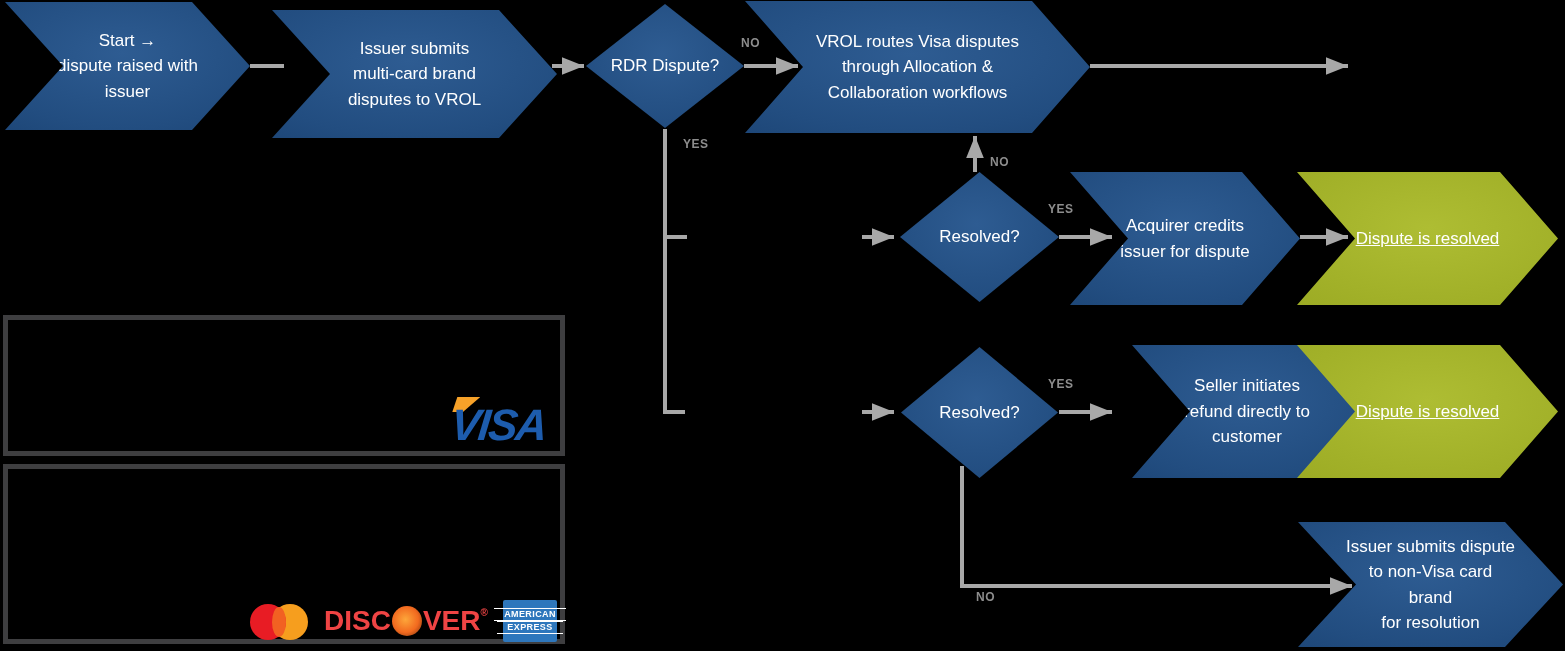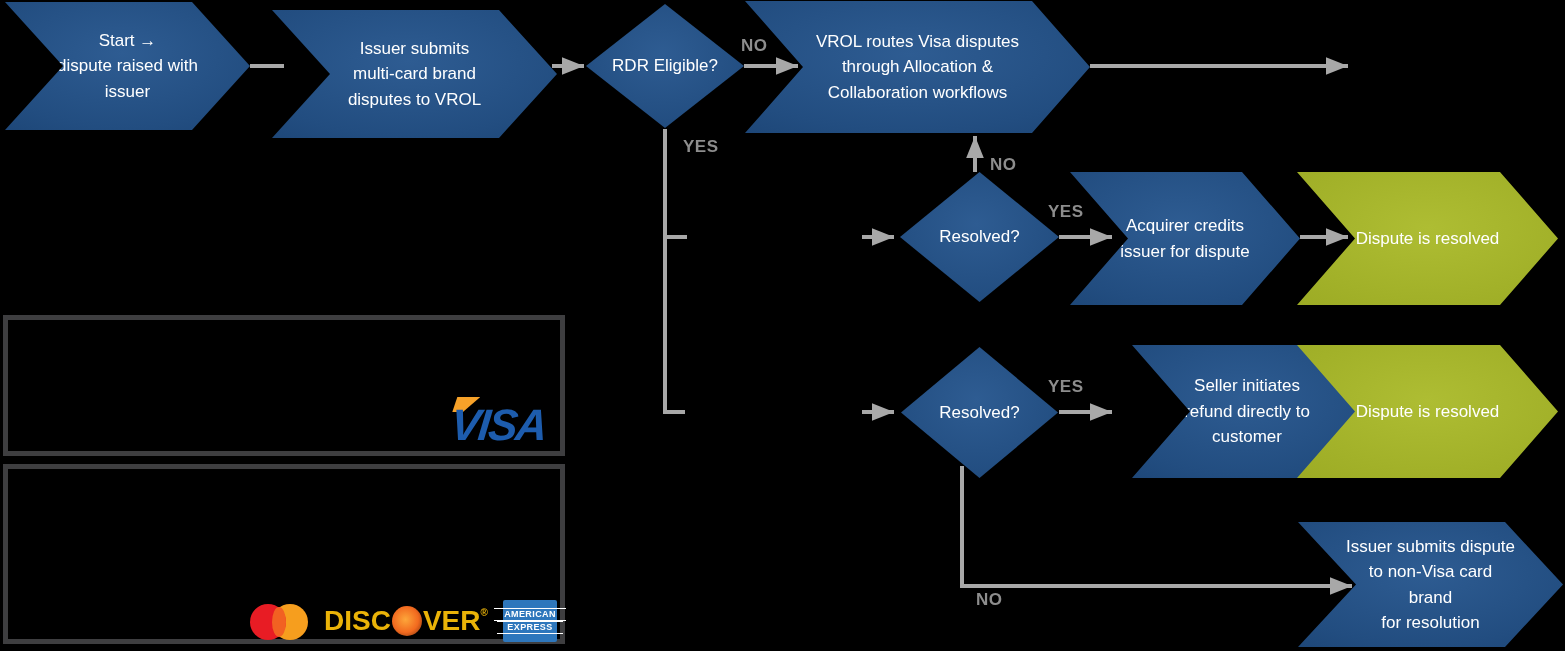--- a/index.html
+++ b/index.html
@@ -3,42 +3,42 @@
 <meta charset="utf-8">
 <style>
   html,body{margin:0;padding:0;background:#000;}
   .stage{position:relative;width:1565px;height:651px;background:#000;overflow:hidden;
          font-family:"Liberation Sans",sans-serif;}
   .connectors{position:absolute;left:0;top:0;z-index:1;}
   .node{position:absolute;z-index:2;display:flex;align-items:center;justify-content:center;
         text-align:center;color:#fff;font-size:17px;line-height:1.5;}
   .node .txt{white-space:pre-line;display:block;width:100%;}
   .blue{background:radial-gradient(ellipse 130% 130% at 48% 40%, #2e5c92 0%, #224d80 45%, #163c6a 85%, #123259 100%);}
-  .green{background:radial-gradient(ellipse 130% 130% at 50% 42%, #aebd33 0%, #9cab24 60%, #8a991c 100%);}
+  .green{background:radial-gradient(ellipse 130% 130% at 50% 42%, #aebd33 0%, #9cab24 60%, #8a991c 100%);text-decoration:underline;}
   .chevron{clip-path:polygon(0 0, calc(100% - 58px) 0, 100% 50%, calc(100% - 58px) 100%, 0 100%, 58px 50%);}
   .diamond{clip-path:polygon(50% 0, 100% 50%, 50% 100%, 0 50%);}
   .rect{}
-  .edge-label{position:absolute;z-index:3;font-weight:800;font-size:17px;color:#8d8d8d;letter-spacing:.5px;}
+  .edge-label{position:absolute;z-index:3;font-weight:800;font-size:12px;color:#8d8d8d;letter-spacing:.5px;}
   .legend-box{position:absolute;z-index:2;border:5px solid #3e3e40;background:#000;}
   
   .visa-wrap{position:absolute;right:14px;bottom:4px;}
   .visa-text{font-style:italic;font-weight:900;font-size:44px;line-height:1;color:#1d5cad;
              letter-spacing:-2px;transform:skewX(-6deg);display:inline-block;}
   .visa-flag{position:absolute;left:1px;top:-6px;width:28px;height:15px;background:#f7a229;
              clip-path:polygon(0 100%, 18% 0, 100% 0, 38% 100%);}
   
   .mc{position:absolute;left:242px;top:134px;width:60px;height:38px;}
   .mc .c{position:absolute;width:36px;height:36px;border-radius:50%;top:1px;}
   .mc .c.red{left:0;background:#e81c24;z-index:2;}
   .mc .c.org{left:22px;background:#f69e1e;z-index:1;}
   .mc .lens{position:absolute;left:22px;top:4px;width:14px;height:30px;border-radius:50%;
             background:#f26122;z-index:3;}
   
   .disc{position:absolute;left:316px;top:136px;display:flex;align-items:center;
-        font-weight:800;font-size:28px;color:#eab308;letter-spacing:0;}
+        font-weight:800;font-size:28px;color:#ef4444;letter-spacing:0;}
   .disc .o{width:30px;height:30px;border-radius:50%;margin:0 1px;
            background:radial-gradient(circle at 45% 45%, #fda63a 0%, #f26a1f 55%, #8a3a10 90%, #3a1a09 100%);}
   .disc .reg{font-size:10px;font-weight:700;align-self:flex-start;margin-top:2px;}
   
   .amex{position:absolute;left:495px;top:131px;width:54px;height:42px;background:#2e77bc;
         border-radius:2px;display:flex;flex-direction:column;align-items:center;justify-content:center;}
   .amex span{color:#fff;font-weight:800;font-size:9px;letter-spacing:.4px;line-height:1.2;
              border-top:1px solid #fff;border-bottom:1px solid #fff;padding:0 10px;}
 </style>
 </head>
@@ -74,21 +74,21 @@
     <span class="txt">Start →
 dispute raised with
 issuer</span>
   </div>
   <div class="node blue chevron" style="left:272px;top:10px;width:285px;height:128px">
     <span class="txt">Issuer submits
 multi-card brand
 disputes to VROL</span>
   </div>
   <div class="node blue diamond" style="left:586px;top:4px;width:158px;height:124px">
-    <span class="txt">RDR Eligible?</span>
+    <span class="txt">RDR Dispute?</span>
   </div>
   <div class="node blue chevron" style="left:745px;top:1px;width:345px;height:132px">
     <span class="txt">VROL routes Visa disputes
 through Allocation &amp;
 Collaboration workflows</span>
   </div>
 
   <div class="node blue diamond" style="left:900px;top:172px;width:159px;height:130px">
     <span class="txt">Resolved?</span>
   </div>

